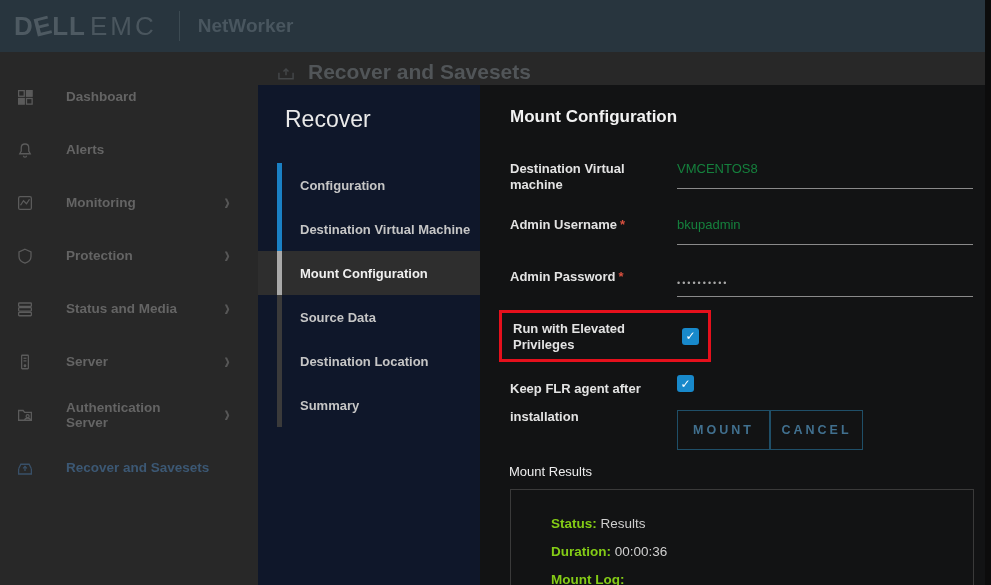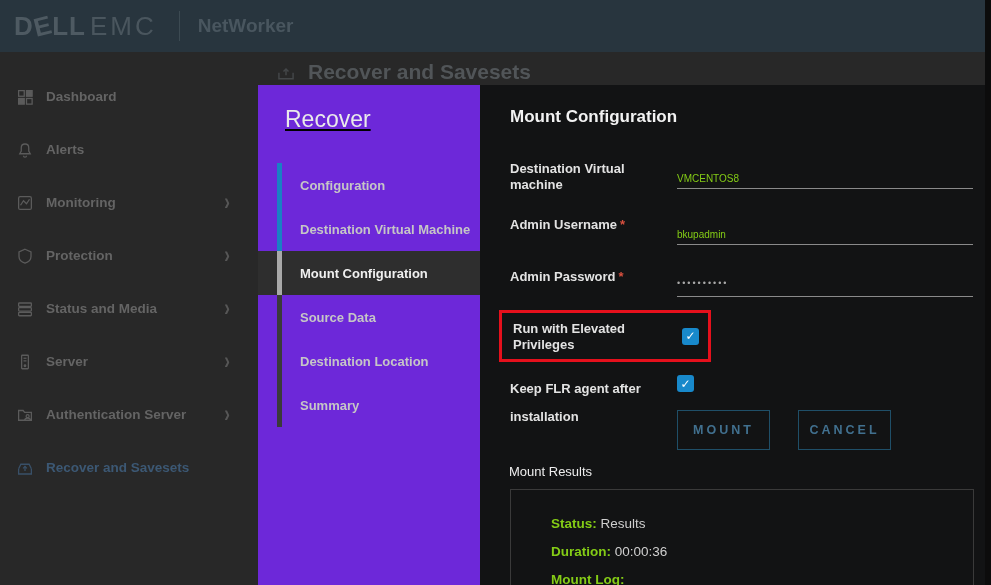--- a/index.html
+++ b/index.html
@@ -15,58 +15,58 @@
     background:#28353e; display:flex; align-items:center; padding-left:14px;
   }
   .brand { display:flex; align-items:baseline; font-size:26px; letter-spacing:1px; }
   .brand .d-bold { font-weight:bold; color:#4e5a62; }
   .brand .d-e { font-weight:bold; color:#4e5a62; display:inline-block; transform:rotate(-14deg); }
   .brand .d-emc { font-weight:300; color:#4a565e; margin-left:4px; letter-spacing:3px; }
   .topbar-divider { width:1px; height:30px; background:#3c4a52; margin:0 18px 0 22px; }
   .product-name { color:#49565f; font-size:19px; font-weight:bold; }
   
   .sidebar { position:absolute; left:0; top:52px; width:250px; bottom:0; background:#282828; padding-top:18px; }
-  .side-item { height:53px; display:flex; align-items:center; padding:0 20px 0 16px; gap:12px;
+  .side-item { height:53px; display:flex; align-items:center; padding:0 20px 0 16px; gap:32px;
     color:#646464; font-size:13.5px; font-weight:bold; cursor:pointer; }
   .side-item svg { flex:0 0 auto; opacity:.85; }
   .side-item .chev { margin-left:auto; color:#565656; font-size:17px; font-weight:bold; transform:scaleY(1.4); }
   .side-item.active { color:#3c5874; }
   
   .page-title-row { position:absolute; left:276px; top:60px; display:flex; align-items:center; gap:12px; color:#515558; }
   .page-title-row svg { opacity:.7; }
   .page-title { font-size:21px; font-weight:bold; color:#515558; }
   
   .modal { position:absolute; left:258px; top:85px; right:6px; bottom:0; display:flex; }
-  .wizard { width:222px; background:#6d28d9; position:relative; flex:0 0 auto;text-decoration:underline; }
+  .wizard { width:222px; background:#0f172a; position:relative; flex:0 0 auto; }
   .wizard-title { margin:21px 0 0 27px; font-size:23px; font-weight:400; color:#eaeaea; }
   .steps { position:absolute; top:78px; left:0; right:0; }
   .step { height:44px; display:flex; align-items:center; padding-left:42px;
     font-size:13px; font-weight:bold; color:#c6c6c6; cursor:pointer; position:relative; }
   .step.current { background:#2e2e2e; color:#f0f0f0; }
   .rail { position:absolute; top:0; left:19px; width:5px; }
   .rail-seg { width:5px; }
   
   .panel { flex:1 1 auto; background:#121314; padding:22px 12px 0 30px; position:relative; }
   .panel-title { font-size:17px; font-weight:bold; color:#f2f2f2; margin-bottom:32px; }
   .field-row { display:grid; grid-template-columns:167px 296px; margin-bottom:22px; }
   .field-label { font-size:13px; font-weight:bold; color:#e3e3e3; padding-top:2px; line-height:16px; }
   .req { color:#d9503f; margin-left:3px; }
   .field-input { border-bottom:1px solid #8a8a8a; height:30px; display:flex; align-items:flex-end;
-    padding-bottom:4px; font-size:10px; color:#84cc16; cursor:text; }
+    padding-bottom:12px; font-size:13px; color:#15803d; cursor:text; }
   .field-input.password { font-size:9px; letter-spacing:2px; padding-bottom:8px; color:#a8a8a8; }
   .check-row { display:grid; grid-template-columns:167px auto; align-items:center; margin-bottom:22px; }
   .check-row .field-label { padding-top:0; }
   .checkbox { width:17px; height:17px; background:#1889cb; border-radius:3px; color:#fff;
     display:flex; align-items:center; justify-content:center; font-size:12px; font-weight:bold; cursor:pointer; }
   .annotated-box { border:3px solid #e5101c; width:fit-content; padding:6px 9px 6px 11px;
     margin:-9px 0 13px -11px; display:grid; grid-template-columns:169px auto; align-items:center; }
   .check-row.tall { align-items:start; margin-bottom:0; }
   .multi-label { line-height:28px; }
   .cb-and-buttons { display:flex; flex-direction:column; gap:18px; }
-  .btn-row { display:flex; gap:28px; }
+  .btn-row { display:flex; gap:0; }
   .btn { width:93px; height:40px; background:transparent; border:1px solid #1f4f68; color:#41708f;
     font-family:inherit; font-size:12.5px; font-weight:bold; letter-spacing:3px; cursor:pointer; }
   .results-title { font-size:13px; font-weight:normal; color:#ededed; margin:14px 0 10px -1px; }
   .results-box { border:1px solid #3a3a3a; width:464px; height:150px; padding:26px 0 0 40px; }
   .result-line { font-size:13.5px; color:#cfd6dc; margin-bottom:13px; }
   .result-label { font-weight:bold; color:#84cc16; }
   .result-value { color:#cfcfcf; }
   
   .scroll-strip { position:absolute; right:0; top:0; bottom:0; width:6px; background:#0c0c0c; }
 </style>

